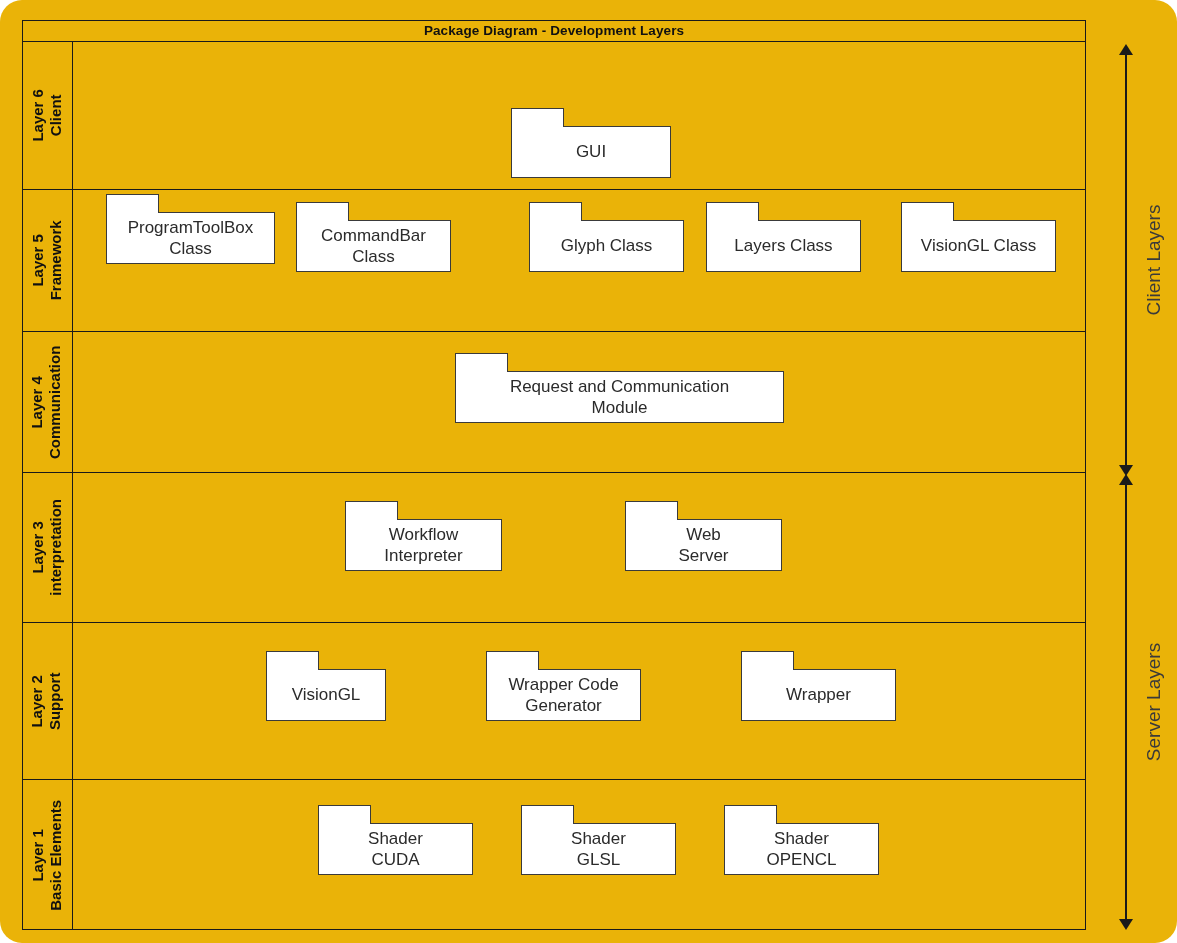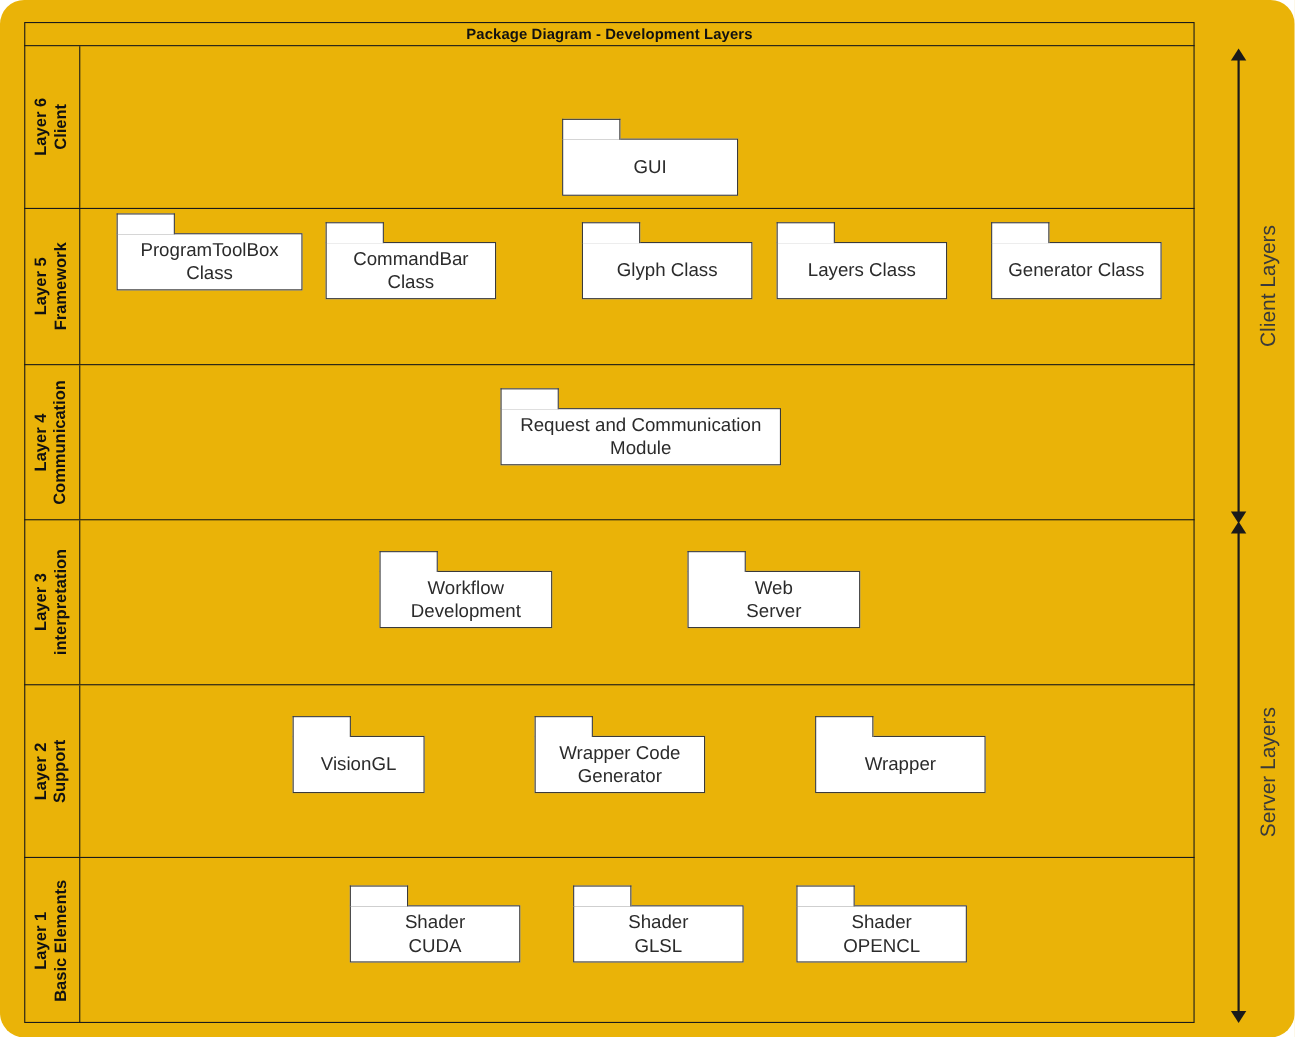--- a/index.html
+++ b/index.html
@@ -245,55 +245,55 @@
           </div>
           <div class="pkg" style="left: 633px; top: 12px; width: 155px; height: 70px;">
             <div class="pkg-tab" style="width: 53px;"></div>
             <div class="pkg-body">
               <div class="pkg-label">Layers Class</div>
             </div>
           </div>
           <div class="pkg" style="left: 828px; top: 12px; width: 155px; height: 70px;">
             <div class="pkg-tab" style="width: 53px;"></div>
             <div class="pkg-body">
-              <div class="pkg-label">Generator Class</div>
+              <div class="pkg-label">VisionGL Class</div>
             </div>
           </div>
         </div>
       </div>
       <div class="layer-row" style="top: 332px; height: 141px;">
         <div class="layer-label-cell">
           <div class="layer-label-rot">
             <span>Layer 4</span>
             <span>Communication</span>
           </div>
         </div>
         <div class="layer-content">
-          <div class="pkg" style="left: 382px; top: 21px; width: 255px; height: 70px;">
+          <div class="pkg" style="left: 382px; top: 21px; width: 329px; height: 70px;">
             <div class="pkg-tab" style="width: 53px;"></div>
             <div class="pkg-body">
               <div class="pkg-label">Request and Communication
 Module</div>
             </div>
           </div>
         </div>
       </div>
       <div class="layer-row" style="top: 473px; height: 150px;">
         <div class="layer-label-cell">
           <div class="layer-label-rot">
             <span>Layer 3</span>
             <span>interpretation</span>
           </div>
         </div>
         <div class="layer-content">
           <div class="pkg" style="left: 272px; top: 28px; width: 157px; height: 70px;">
             <div class="pkg-tab" style="width: 53px;"></div>
             <div class="pkg-body">
               <div class="pkg-label">Workflow
-Development</div>
+Interpreter</div>
             </div>
           </div>
           <div class="pkg" style="left: 552px; top: 28px; width: 157px; height: 70px;">
             <div class="pkg-tab" style="width: 53px;"></div>
             <div class="pkg-body">
               <div class="pkg-label">Web
 Server</div>
             </div>
           </div>
         </div>

